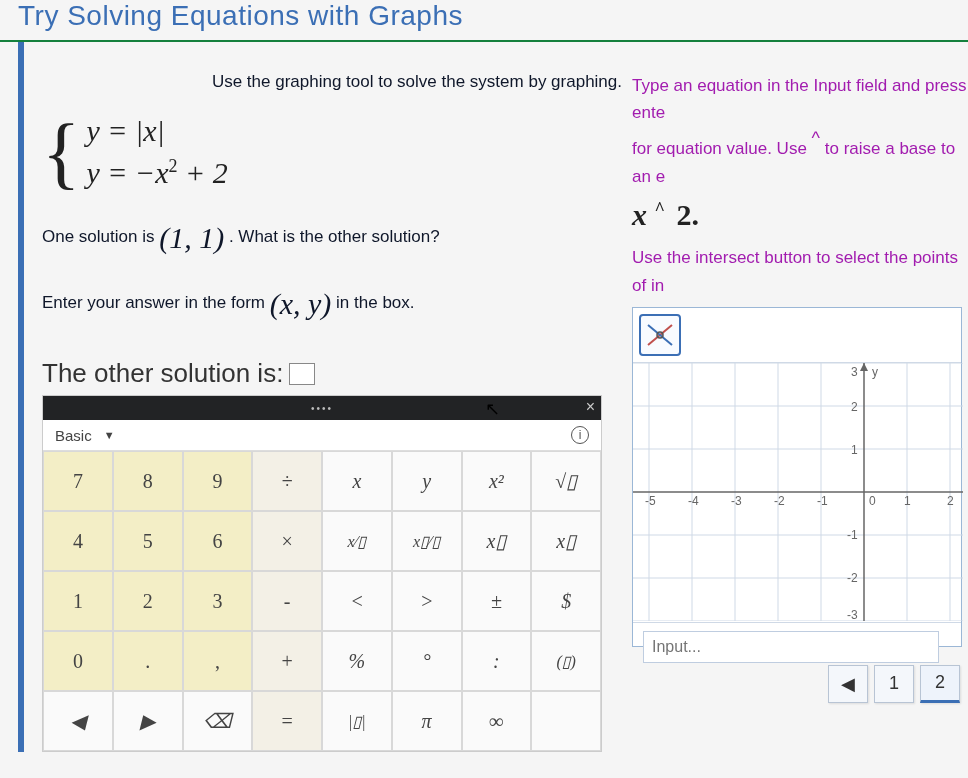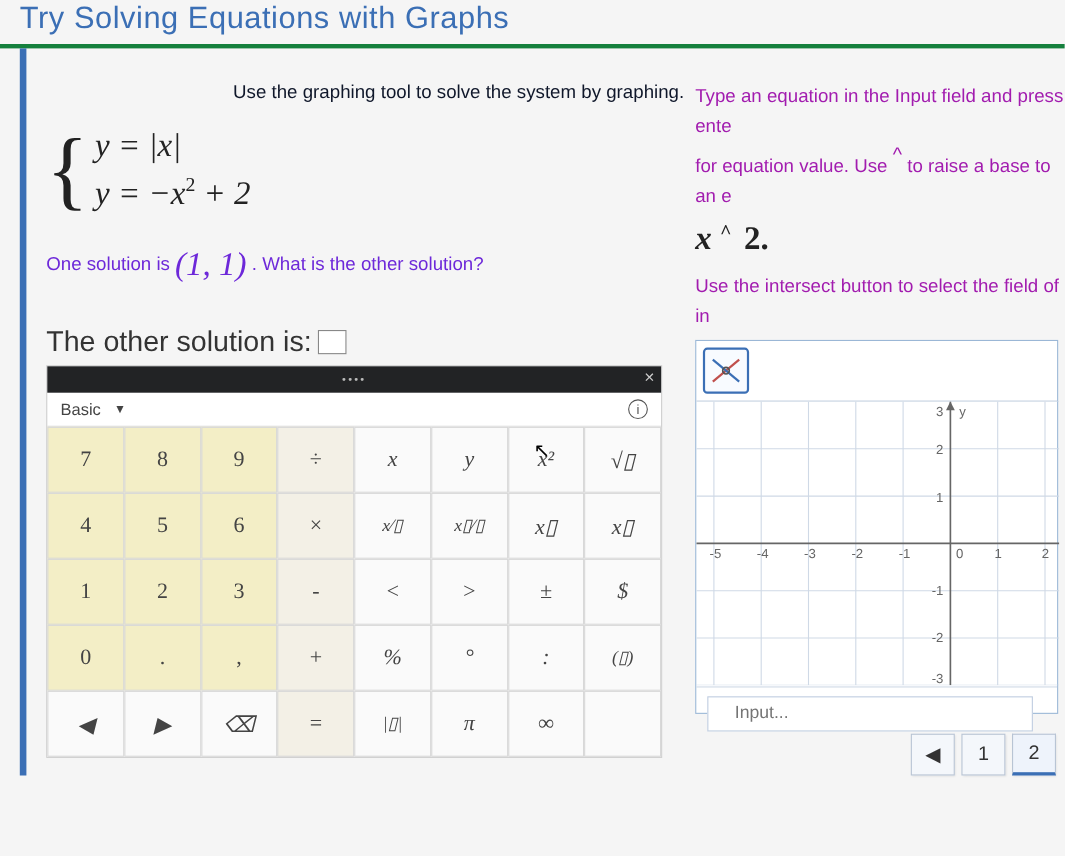--- a/index.html
+++ b/index.html
@@ -9,21 +9,21 @@
     width: 968px;
     height: 778px;
     overflow: hidden;
     position: relative;
   }
   .page-title {
     color: #3b6fb5;
     font-size: 28px;
     font-weight: 500;
     padding: 0 18px 8px;
-    border-bottom: 4px solid #15803d;
+    border-bottom: 2px solid #15803d;
     letter-spacing: 0.5px;
   }
   .content-border {
     border-left: 6px solid #3b6fb5;
     margin-left: 18px;
     padding-left: 18px;
     padding-top: 30px;
     display: flex;
   }
   .left-col { width: 580px; }
@@ -43,21 +43,21 @@
   }
   .eq-stack .eq {
     font-size: 30px;
     font-style: italic;
     color: #222;
     padding: 4px 0;
   }
   .eq sup { font-size: 18px; font-style: normal; vertical-align: super; }
   .prompt-line {
     font-size: 17px;
-    color: #6d28d9;
+    color: #0f172a;
     margin-bottom: 18px;
     line-height: 1.6;
   }
   .math-inline {
     font-family: "Times New Roman", serif;
     font-size: 30px;
     font-style: italic;
     vertical-align: middle;
   }
   .answer-label {
@@ -176,21 +176,21 @@
     height: 260px;
     border-top: 1px solid #cfd9e6;
   }
   .grid-svg { display: block; }
   .input-bar {
     border-top: 1px solid #cfd9e6;
     padding: 8px 10px;
   }
   .input-field {
     width: 96%;
-    padding: 6px 24px;
+    padding: 6px 8px;
     font-size: 16px;
     border: 1px solid #bfcde0;
     color: #888;
   }
   .pager {
     margin-top: 18px;
     display: flex;
     justify-content: flex-end;
     gap: 6px;
     padding-right: 8px;
@@ -236,20 +236,25 @@
         </div>
       </div>
     </div>
 
     <div class="prompt-line">
       <span>One solution is </span>
       <span class="math-inline">(1, 1)</span>
       <span>. What is the other solution?</span>
     </div>
 
+    <div class="prompt-line">
+      <span>Enter your answer in the form </span>
+      <span class="math-inline">(x, y)</span>
+      <span> in the box.</span>
+    </div>
 
     <div class="answer-label">
       <span>The other solution is:</span>
       <span class="answer-box"></span>
     </div>
 
     <div class="keypad-wrap">
       <div class="kp-header">
         <span class="kp-drag-dots">••••</span>
         <span class="kp-close">×</span>
@@ -311,21 +316,21 @@
     <div class="rc-text">
       <span>for equation value. Use </span>
       <span class="rc-caret-up">^</span>
       <span> to raise a base to an e</span>
     </div>
     <div class="rc-expr">
       <span>x</span>
       <span class="rc-caret-up">^</span>
       <span style="font-style:normal;margin-left:4px;">2</span><span style="font-style:normal">.</span>
     </div>
-    <div class="rc-text">Use the intersect button to select the field of in</div>
+    <div class="rc-text">Use the intersect button to select the points of in</div>
 
     <div class="graph-box">
       <div class="intersect-btn">
         <svg width="30" height="30">
           <line x1="3" y1="25" x2="27" y2="5" stroke="#c0504d" stroke-width="2"></line>
           <line x1="3" y1="5" x2="27" y2="25" stroke="#3b6fb5" stroke-width="2"></line>
           <circle cx="15" cy="15" r="3" fill="none" stroke="#555" stroke-width="1.5"></circle>
         </svg>
       </div>
       <div class="graph-area">

